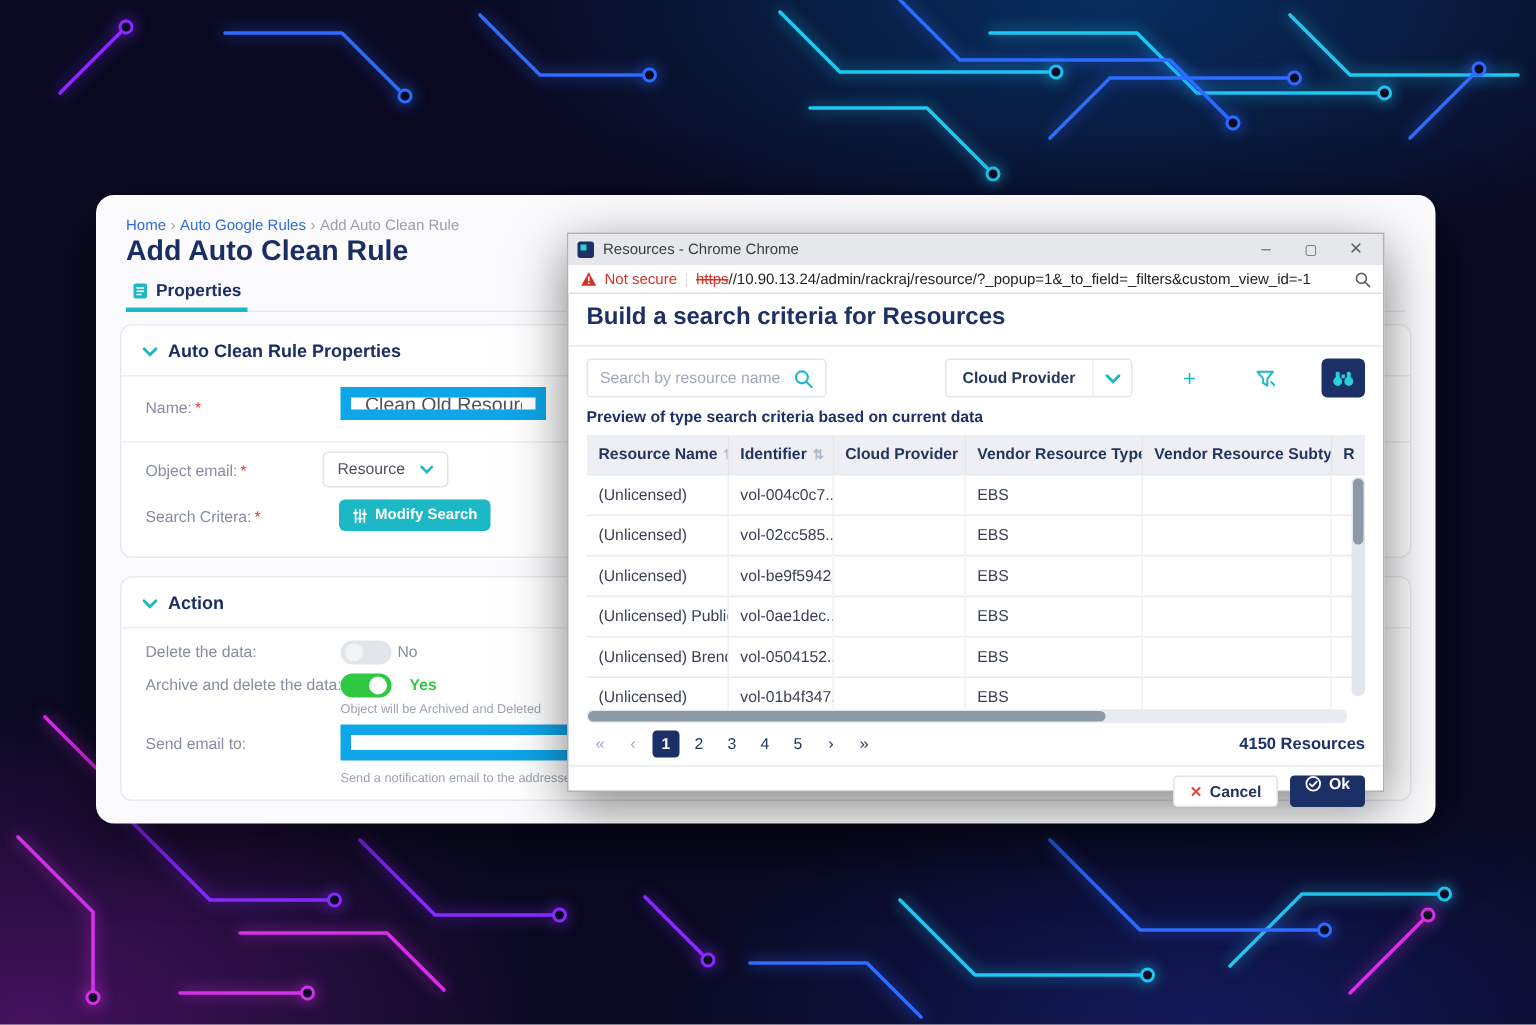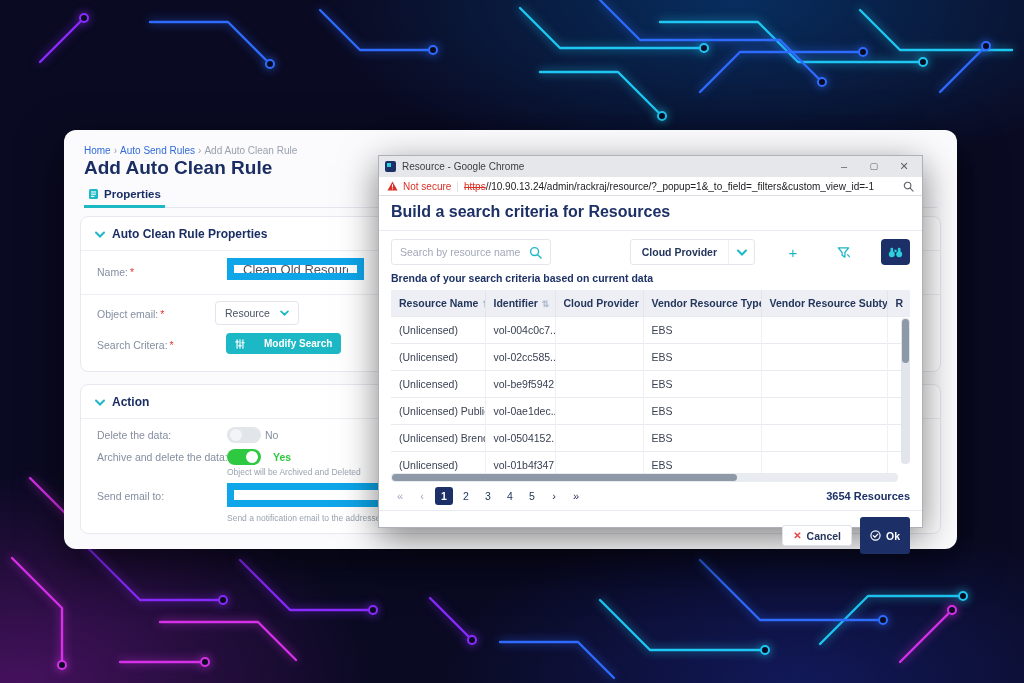--- a/index.html
+++ b/index.html
@@ -39,21 +39,21 @@
                border-bottom:1px solid #eceef3; color:#1a2e63; font-weight:bold; font-size:12px; cursor:pointer; }
   .card1 { top:86px; height:156px; }
   .card2 { top:254px; height:150px; }
   .flabel { position:absolute; font-size:10.5px; color:#848ea0; }
   .req { color:#e53935; margin-left:2px; }
   .tinput { position:absolute; height:22px; border:7px solid #0ea5e9; border-radius:0; background:#fff;
             font-family:"Liberation Sans",sans-serif; font-size:13px; color:#4a5264; padding:0 9px; outline:none; }
   .hdiv { position:absolute; left:0; right:0; border-top:1px solid #eceef3; }
   .selectbox { position:absolute; height:24px; border:1px solid #e1e4ec; border-radius:4px; background:#fff;
                display:flex; align-items:center; gap:10px; padding:0 9px; font-size:10.5px; color:#4a5264; cursor:pointer; }
-  .teal-btn { position:absolute; display:inline-flex; align-items:center; gap:19px; height:21px; padding:0 9px;
+  .teal-btn { position:absolute; display:inline-flex; align-items:center; gap:5px; height:21px; padding:0 9px;
               background:#1db8c6; border:none; border-radius:4px; color:#fff; font-weight:bold; font-size:10px;
               font-family:"Liberation Sans",sans-serif; cursor:pointer; }
   .toggle { position:absolute; width:34px; height:16px; border-radius:8px; cursor:pointer; }
   .toggle .knob { position:absolute; top:2px; width:12px; height:12px; border-radius:50%; background:#fff; }
   .toggle.off { background:#e2e5ea; } .toggle.off .knob { left:3px; background:#f3f4f6; }
   .toggle.on { background:#2ec940; } .toggle.on .knob { right:3px; }
   .tog-val { position:absolute; font-size:10.5px; }
   .help { position:absolute; font-size:8.5px; color:#9aa3b0; }
 
   
@@ -107,22 +107,22 @@
   .pager .page { width:18px; height:18px; display:flex; align-items:center; justify-content:center;
                  font-size:10.5px; color:#24365c; border-radius:3px; cursor:pointer; }
   .pager .page.cur { background:#1c2f66; color:#fff; font-weight:bold; }
   .rescount { margin-left:auto; font-size:11px; font-weight:bold; color:#1d3166; }
   .popfoot { margin-top:auto; border-top:1px solid #e7eaf0; padding:6px 12px; display:flex;
              justify-content:flex-end; align-items:center; gap:8px; flex:none; }
   .btn-cancel { height:21px; padding:0 10px; background:#fff; border:1px solid #dfe3ea; border-radius:3px;
                 display:inline-flex; align-items:center; gap:5px; font-size:10.5px; font-weight:bold; color:#24365c;
                 font-family:"Liberation Sans",sans-serif; cursor:pointer; }
   .btn-cancel .x { color:#e04444; font-size:10px; }
-  .btn-ok { height:37px; padding:0 10px; background:#1c2f66; border:none; border-radius:3px;
-            display:inline-flex; align-items:center; gap:5px; font-size:10.5px; font-weight:bold; color:#fff;
+  .btn-ok { height:21px; padding:0 10px; background:#1c2f66; border:none; border-radius:3px;
+            display:inline-flex; gap:5px; font-size:10.5px; font-weight:bold; color:#fff;
             font-family:"Liberation Sans",sans-serif; cursor:pointer; }
 </style>
 </head>
 <body>
 
 <svg class="bg" width="1024" height="683" viewBox="0 0 1024 683">
   <g class="g-cy">
     <path d="M520 8 L560 48 H700"></path>
       <circle cx="704" cy="48" r="4"></circle>
     <path d="M660 22 H758 L798 62 H918"></path>
@@ -169,21 +169,21 @@
     <path d="M430 598 L468 636"></path>
       <circle cx="472" cy="640" r="4"></circle>
     <path d="M40 62 L80 22"></path>
       <circle cx="84" cy="18" r="4"></circle>
   </g>
 </svg>
 
 <div class="panel">
 
   <div class="crumbs">
-    <span class="lnk">Home</span><span class="sep">›</span><span class="lnk">Auto Send Rules</span><span class="sep">›</span><span>Add Auto Clean Rule</span>
+    <span class="lnk">Home</span><span class="sep">›</span><span class="lnk">Auto Google Rules</span><span class="sep">›</span><span>Add Auto Clean Rule</span>
   </div>
 
   <div class="page-title">Add Auto Clean Rule</div>
 
   <div class="tabbar">
     <div class="tab">
       <svg width="11" height="12" viewBox="0 0 11 12">
         <rect x="1" y="1" width="9" height="10" rx="1.5" fill="#1db8c6"></rect>
         <rect x="3" y="3.4" width="5" height="1.1" fill="#fff"></rect>
           <rect x="3" y="5.6" width="5" height="1.1" fill="#fff"></rect>
@@ -247,21 +247,21 @@
     <div class="flabel" style="left:16px; top:105px;">Send email to:</div>
     <input class="tinput" style="left: 146px; top: 98px; width: 440px; height: 24px;" readonly="">
     <div class="help" style="left:146px; top:128px;">Send a notification email to the addresses in this box.</div>
   </div>
 </div>
 
 <div class="chrome">
 
   <div class="titlebar">
     <div class="favicon"></div>
-    <div class="wtitle">Resource - Google Chrome</div>
+    <div class="wtitle">Resources - Chrome Chrome</div>
     <div class="wctl">–</div>
     <div class="wctl" style="font-size:9px;">▢</div>
     <div class="wctl">✕</div>
   </div>
 
   <div class="urlbar">
     <svg width="11" height="10" viewBox="0 0 12 11">
       <path d="M6 0.5 L11.5 10.5 H0.5 Z" fill="#d93025"></path>
         <rect x="5.4" y="3.6" width="1.2" height="3.4" fill="#fff"></rect>
         <rect x="5.4" y="8" width="1.2" height="1.2" fill="#fff"></rect>
@@ -308,21 +308,21 @@
             <circle cx="4" cy="9" r="3.2"></circle>
             <circle cx="12" cy="9" r="3.2"></circle>
             <rect x="2.6" y="2" width="2.8" height="5" rx="1"></rect>
             <rect x="10.6" y="2" width="2.8" height="5" rx="1"></rect>
             <rect x="6.8" y="4" width="2.4" height="2.6"></rect>
           </g>
       </svg>
     </button>
   </div>
 
-  <div class="preview">Brenda of your search criteria based on current data</div>
+  <div class="preview">Preview of type search criteria based on current data</div>
 
   <div class="tblzone">
     <table class="res">
       <colgroup>
           <col style="width:94px">
           <col style="width:70px">
           <col style="width:88px">
           <col style="width:118px">
           <col style="width:126px">
           <col style="width:76px">
@@ -401,21 +401,21 @@
     <span class="nav dim">‹</span>
     <span id="pages" style="display:flex; gap:4px;">
         <span class="page cur">1</span>
         <span class="page">2</span>
         <span class="page">3</span>
         <span class="page">4</span>
         <span class="page">5</span>
       </span>
     <span class="nav">›</span>
     <span class="nav">»</span>
-    <span class="rescount">3654 Resources</span>
+    <span class="rescount">4150 Resources</span>
   </div>
 
   <div class="popfoot">
     <button class="btn-cancel">
       <span class="x">✕</span>
       <span>Cancel</span>
     </button>
     <button class="btn-ok">
       <svg width="11" height="11" viewBox="0 0 12 12">
         <circle cx="6" cy="6" r="5" fill="none" stroke="#fff" stroke-width="1.3"></circle>

